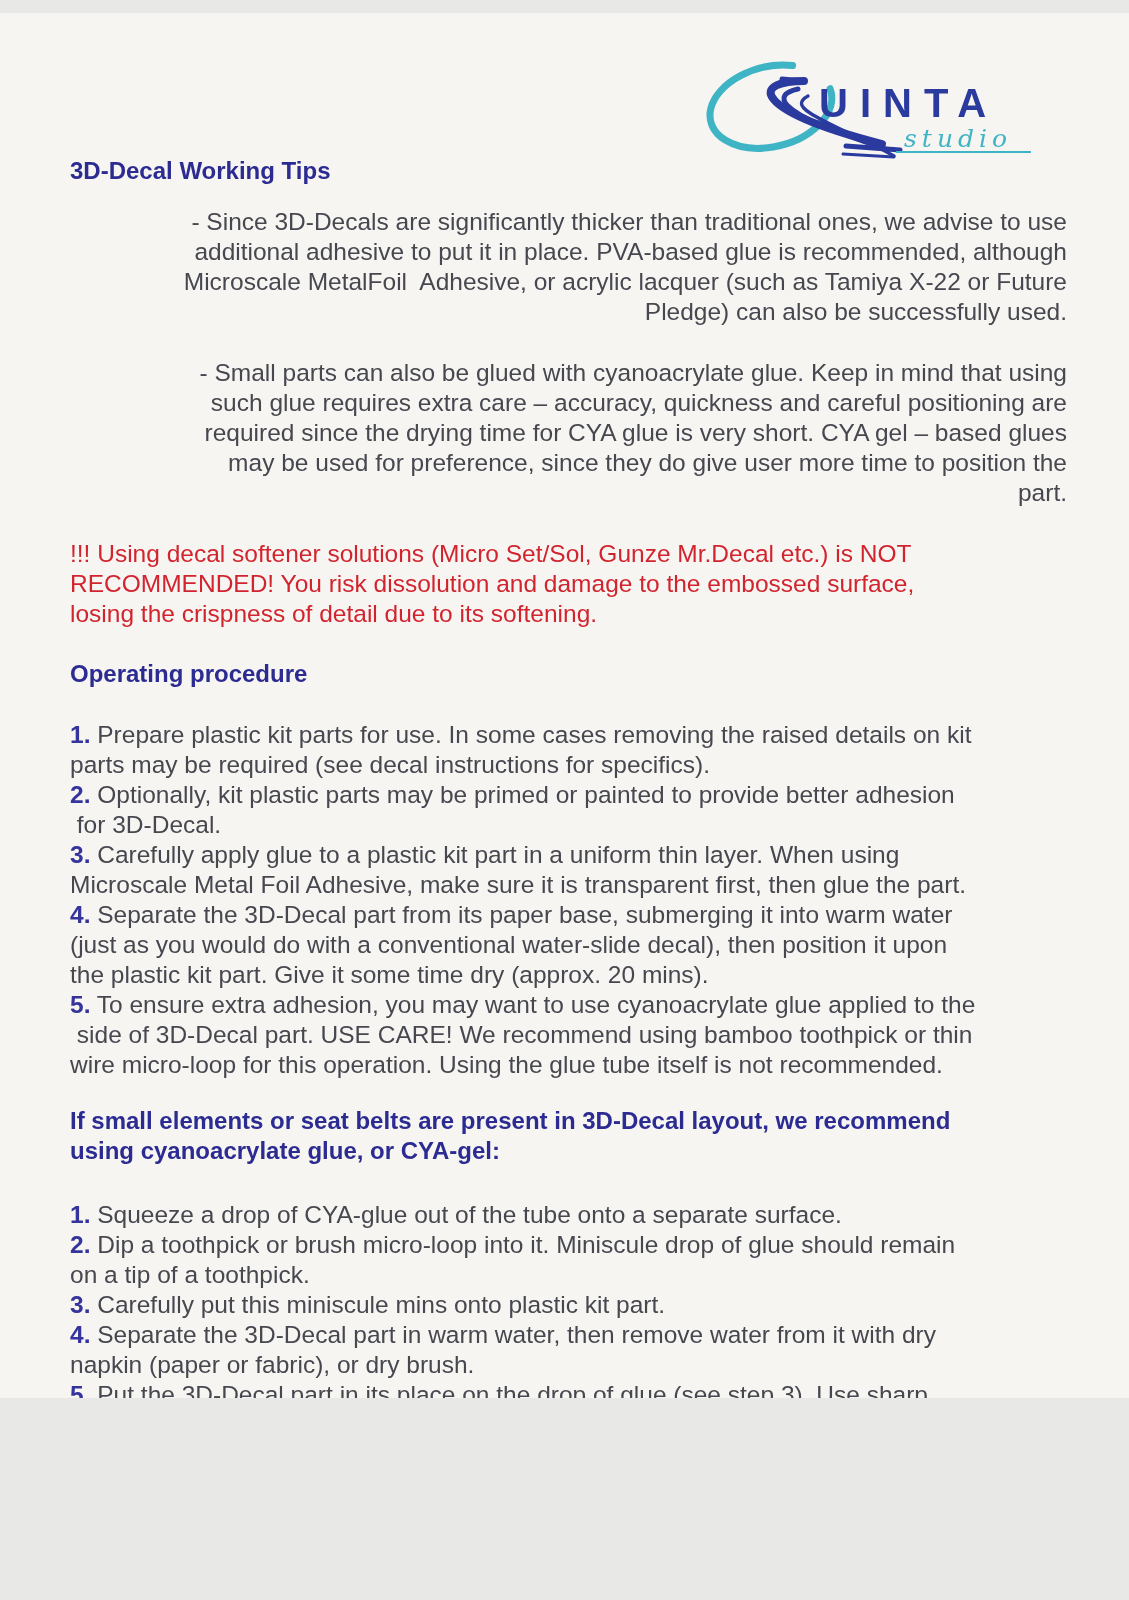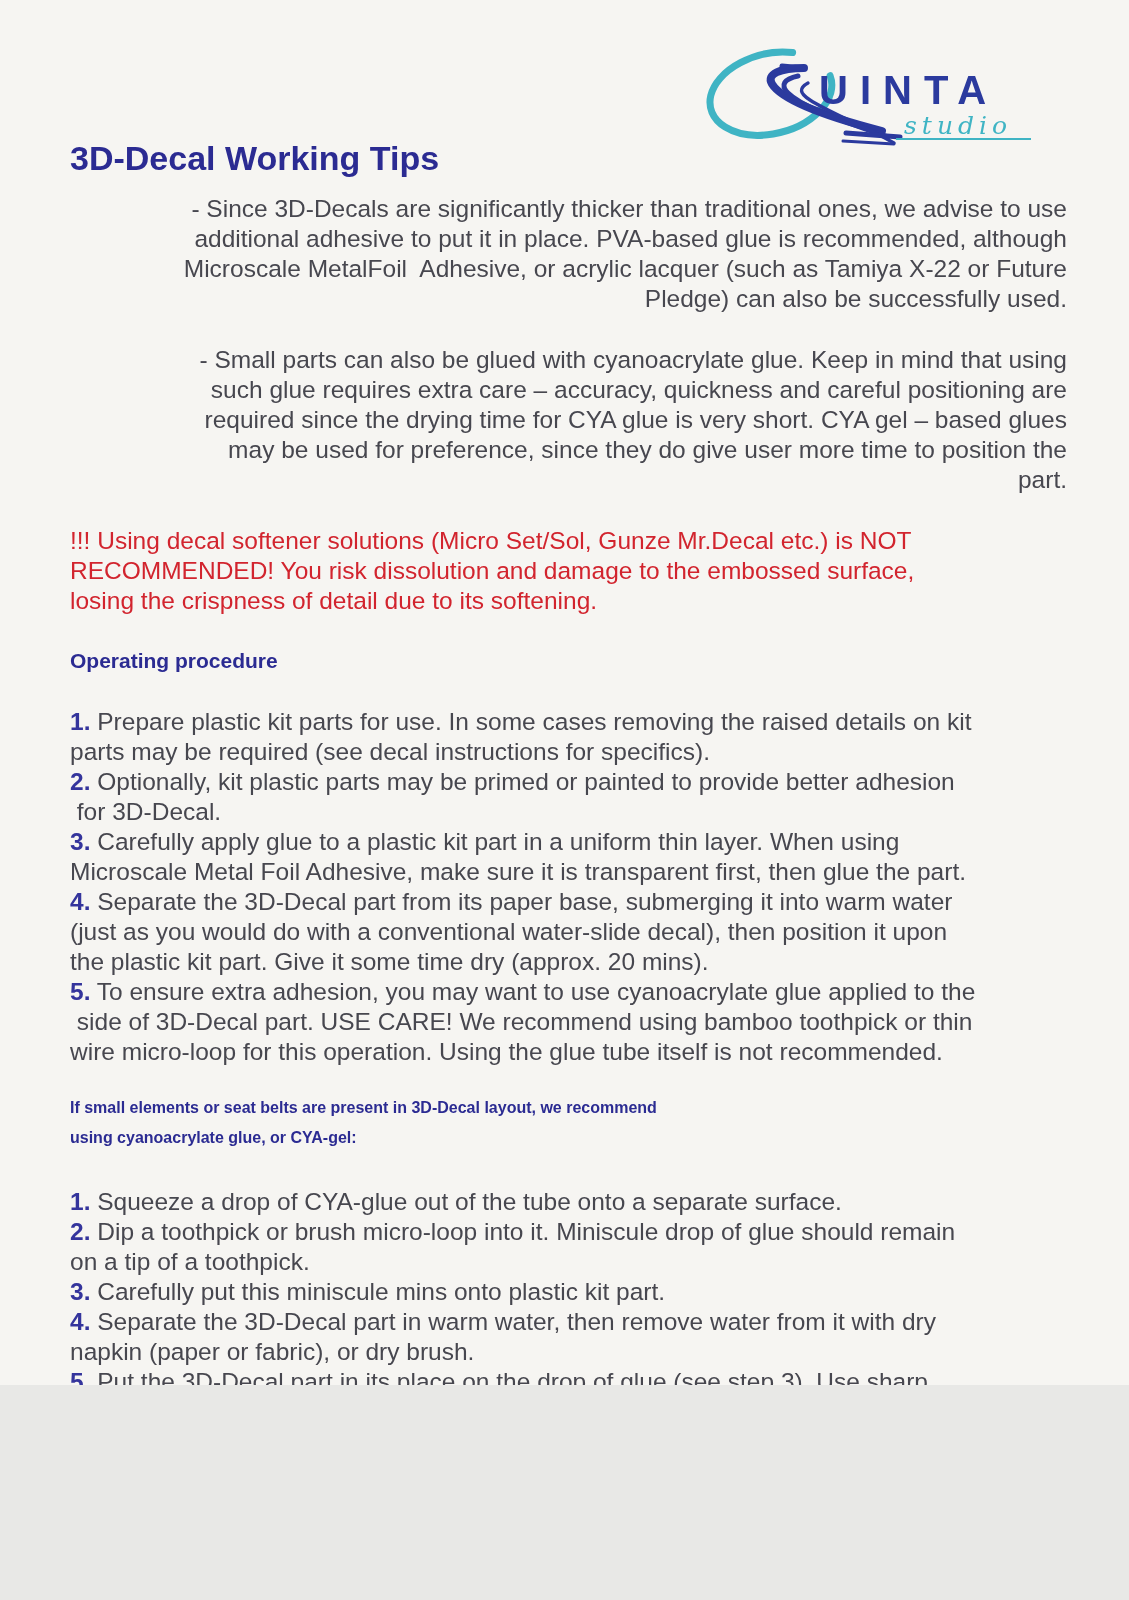--- a/index.html
+++ b/index.html
@@ -1,48 +1,48 @@
 <!DOCTYPE html>
 <html><head>
 <meta charset="utf-8">
 <title>3D-Decal Working Tips</title>
 <style>
   html,body { margin:0; padding:0; background:#e8e8e6; }
   .page {
     position:relative;
     width:1129px; height:1385px;
-    margin:0 auto;
+    margin:13px auto;
     background:#f6f5f2;
     font-family:"Liberation Sans", sans-serif;
     font-size:24.5px;
     line-height:30px;
     color:#47474f;
     overflow:hidden;
   }
   .content { position:absolute; left:70px; right:62px; top:142px; }
   .doc-title {
-    font-size:34px; line-height:32px; font-weight:bold;
+    font-size:24px; line-height:32px; font-weight:bold;
     color:#2b2b92; margin:0 0 20px 0;
   }
   .para { margin:0 0 31px 0; white-space:pre-wrap;text-align:right; }
   .warning {
     margin:0 0 30px 0; white-space:pre-wrap;
     font-weight:normal; color:#d2242e;
   }
   .section-heading {
-    font-size:21px; font-weight:bold; color:#2b2b92;
+    font-size:24px; font-weight:bold; color:#2b2b92;
     margin:0 0 31px 0; white-space:pre-wrap;
   }
   .steps { margin:0 0 26px 0; }
   .steps.last { margin:0 0 44px 0; }
   .step { margin:0; }
   .step-num { font-weight:bold; color:#34349c; }
   .step-text { white-space:pre-wrap; }
   .cya-heading {
-    font-size:16px; font-weight:bold; color:#2b2b92;
+    font-size:24px; font-weight:bold; color:#2b2b92;
     margin:0 0 34px 0; white-space:pre-wrap;
   }
   .footer { text-align:right; margin:14px 0 0 0; }
   .footer-thanks { color:#5a5aa5; }
   .footer-sign  { color:#45454c; }
   .logo { position:absolute; left:696px; top:46px; }
 </style>
 </head>
 <body>
 

